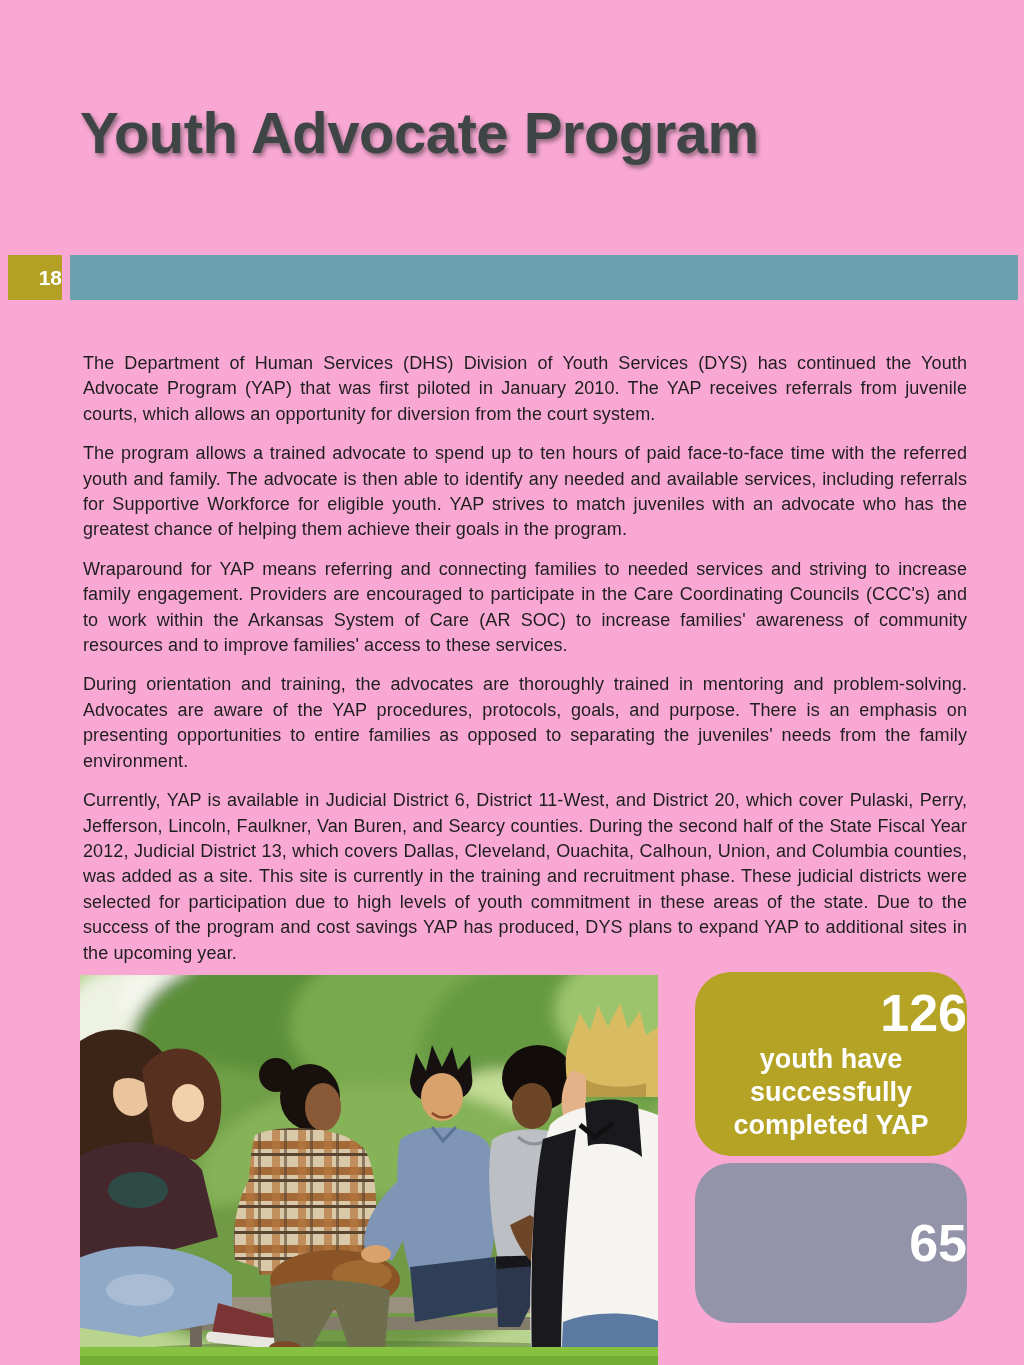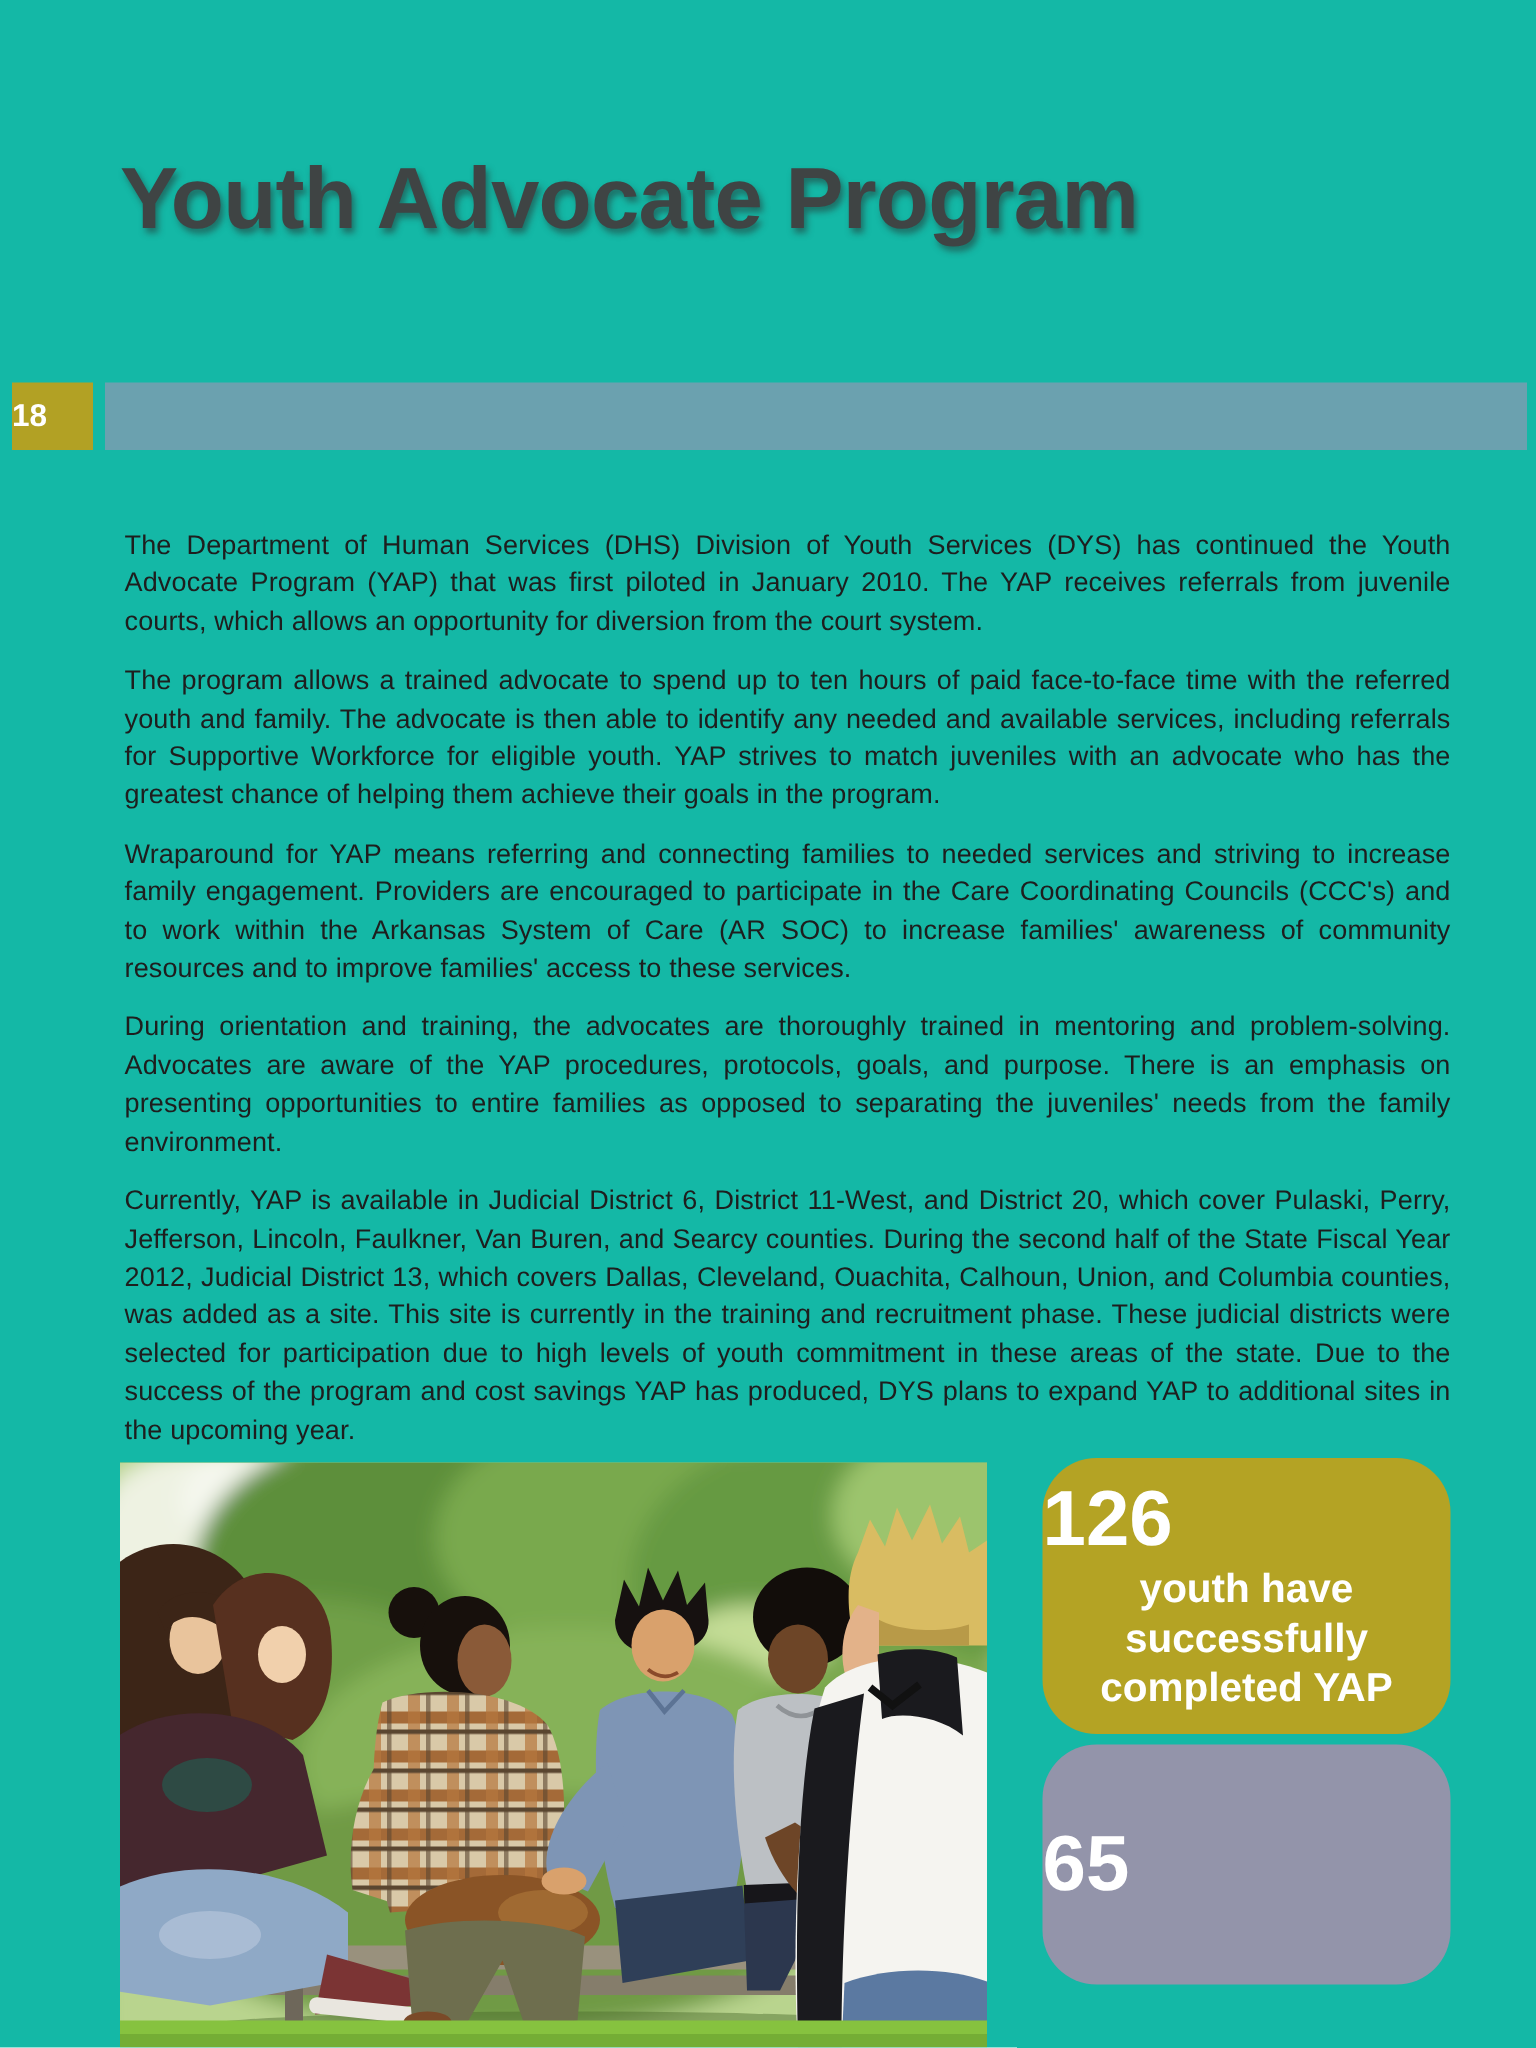--- a/index.html
+++ b/index.html
@@ -1,48 +1,48 @@
 <!DOCTYPE html>
 <html style="--accent-teal: #6ba1af; --accent-gold: #b2a124; --stat-gold: #b4a324; --stat-gray: #9394aa; --title-text: #3f4444; --body-text: #1e1e1e;"><head>
 <meta charset="utf-8">
 <style>
   html,body{margin:0;padding:0;background:#ffffff;}
   .slide{
-    position:relative;width:1024px;height:1365px;overflow:hidden;background:#14b8a6;
+    position:relative;width:1024px;height:1365px;overflow:hidden;background:#f9a8d4;
     font-family:"Liberation Sans",sans-serif;
   }
   .page-title{
     position:absolute;left:80px;top:100px;width:900px;
     font-size:58px;font-weight:bold;letter-spacing:-0.5px;line-height:1.15;
     color:var(--title-text,#3f4444);
     text-shadow:2px 3px 4px rgba(40,40,40,0.5);
   }
   .page-num{
     position:absolute;left:8px;top:255px;width:54px;height:45px;
     background:var(--accent-gold,#b2a124);
-    display:flex;align-items:center;justify-content:flex-start;
+    display:flex;align-items:center;justify-content:flex-end;
     color:#fff;font-size:21px;font-weight:bold;
   }
   .header-band{
     position:absolute;left:70px;top:255px;width:948px;height:45px;
     background:var(--accent-teal,#6ba1af);
   }
   .body-copy{position:absolute;left:83px;top:351px;width:884px;}
   .body-copy p{
     margin:0 0 14px 0;font-size:18px;line-height:25.4px;letter-spacing:0.1px;
     text-align:justify;color:var(--body-text,#1e1e1e);
   }
   .photo{
     position:absolute;left:80px;top:975px;width:578px;height:390px;overflow:hidden;
     background:#9cc46d;
   }
   .photo svg{display:block;}
   .stat{
     position:absolute;left:695px;width:272px;border-radius:36px;color:#ffffff;
-    display:flex;flex-direction:column;align-items:flex-start;justify-content:center;
+    display:flex;flex-direction:column;align-items:flex-end;justify-content:center;
     text-align:center;
   }
   .stat-completed{top:972px;height:184px;background:var(--stat-gold,#b4a324);}
   .stat-trained{top:1163px;height:160px;background:var(--stat-gray,#9394aa);}
   .stat-value{font-size:52px;font-weight:bold;line-height:1.05;}
   .stat-label{font-size:27px;line-height:33px;padding:0 2px;margin-top:2px;font-weight:bold;}
 </style>
 </head>
 <body>
 

